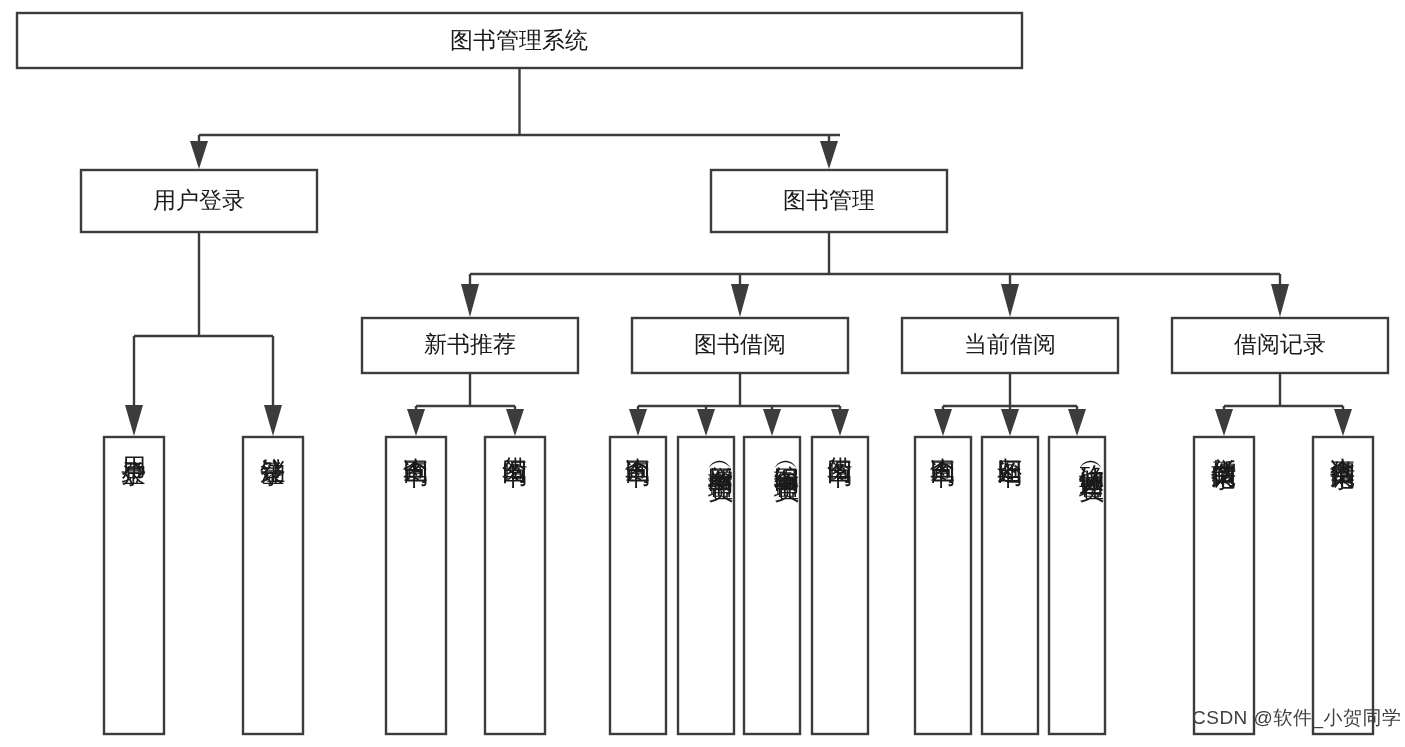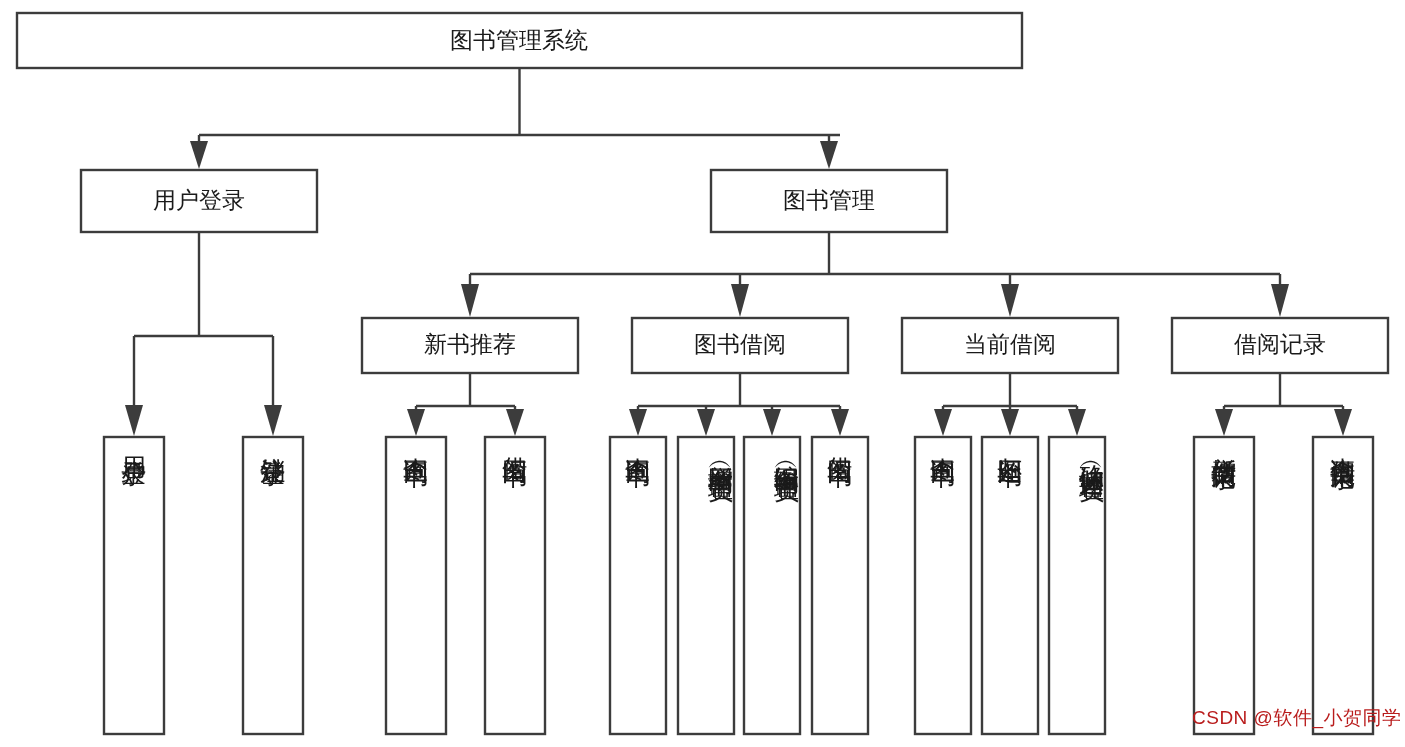--- a/index.html
+++ b/index.html
@@ -62,21 +62,21 @@
     display: flex;
     align-items: center;
     justify-content: flex-start;
     white-space: nowrap;
     pointer-events: none;
   }
   .watermark {
     position: absolute;
     font-family: "Liberation Sans", "DejaVu Sans", sans-serif;
     font-size: 19px;
-    color: #b91c1c;
+    color: #404040;
     white-space: nowrap;
     letter-spacing: 0.5px;
   }
 </style>
 </head>
 <body>
 
 <div id="diagram-root">
 
   <svg id="flow" viewBox="0 0 1405 747">

